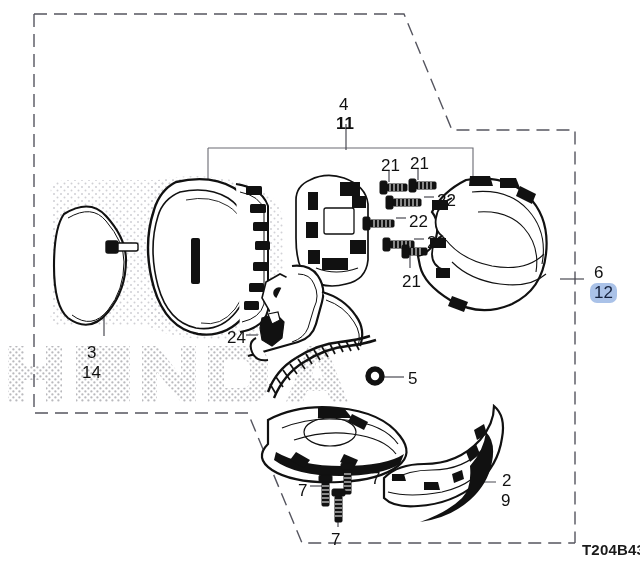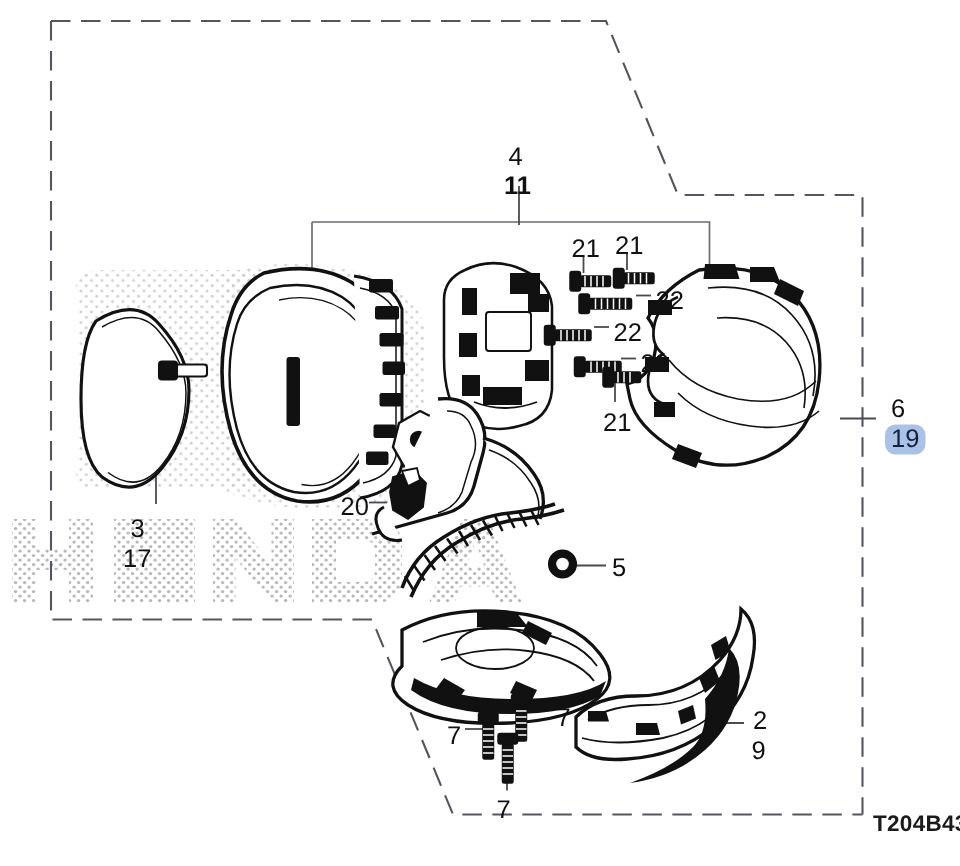--- a/index.html
+++ b/index.html
@@ -308,24 +308,24 @@
   <div id="callout-layer">
       <div class="lbl" style="left: 339px; top: 96px;">4</div>
       <div class="lbl" style="left: 336px; top: 115px; font-weight: bold;">11</div>
       <div class="lbl" style="left: 381px; top: 157px;">21</div>
       <div class="lbl" style="left: 410px; top: 155px;">21</div>
       <div class="lbl" style="left: 437px; top: 192px;">22</div>
       <div class="lbl" style="left: 409px; top: 213px;">22</div>
       <div class="lbl" style="left: 427px; top: 234px;">22</div>
       <div class="lbl" style="left: 402px; top: 273px;">21</div>
       <div class="lbl" style="left: 594px; top: 264px;">6</div>
-      <div class="lbl sel" style="left: 590px; top: 283px;">19</div>
+      <div class="lbl sel" style="left: 590px; top: 283px;">12</div>
       <div class="lbl" style="left: 87px; top: 344px;">3</div>
-      <div class="lbl" style="left: 82px; top: 364px;">17</div>
-      <div class="lbl" style="left: 227px; top: 329px;">20</div>
+      <div class="lbl" style="left: 82px; top: 364px;">14</div>
+      <div class="lbl" style="left: 227px; top: 329px;">24</div>
       <div class="lbl" style="left: 408px; top: 370px;">5</div>
       <div class="lbl" style="left: 298px; top: 482px;">7</div>
       <div class="lbl" style="left: 371px; top: 470px;">7</div>
       <div class="lbl" style="left: 331px; top: 531px;">7</div>
       <div class="lbl" style="left: 502px; top: 472px;">2</div>
       <div class="lbl" style="left: 501px; top: 492px;">9</div>
     </div>
 
   <div class="code" style="left:582px;top:541px;">T204B43</div>
 

